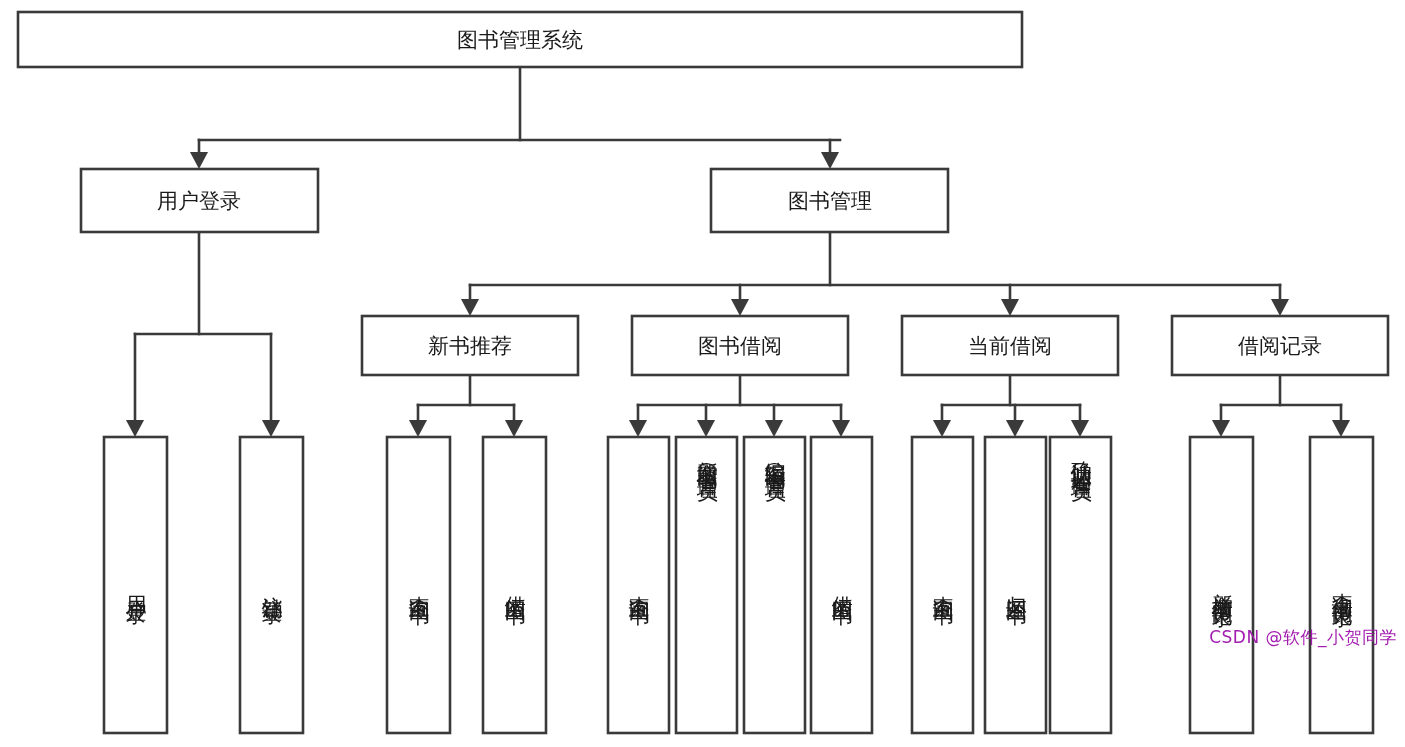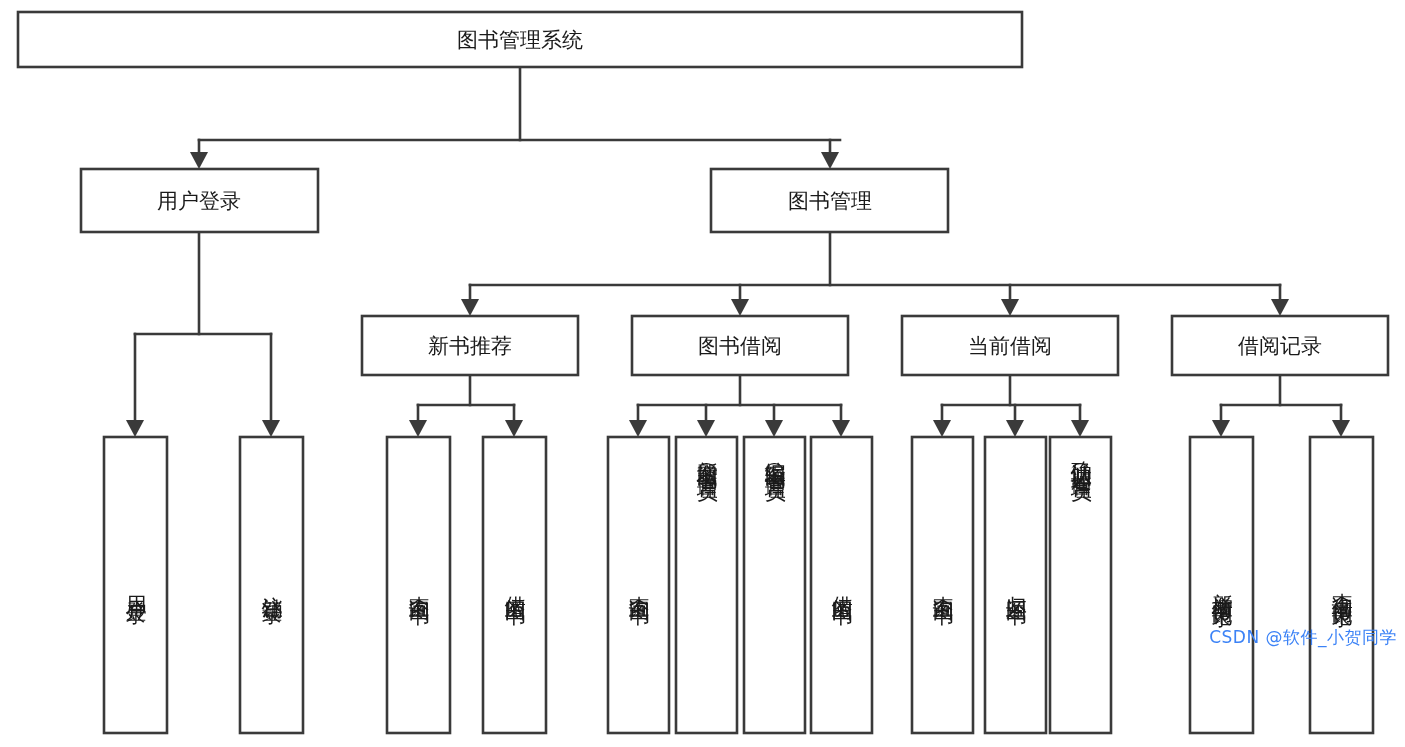--- a/index.html
+++ b/index.html
@@ -60,21 +60,21 @@
     white-space: nowrap;
     text-align: center;
     pointer-events: none;
   }
   .watermark {
     position: absolute;
     right: 8px;
     bottom: 6px;
     font-family: "DejaVu Sans", "Liberation Sans", sans-serif;
     font-size: 17px;
-    color: #3b82f6;
+    color: #a21caf;
     letter-spacing: 0.5px;
     white-space: nowrap;
   }
 </style>
 </head>
 <body>
 
 <div id="diagram-root">
 
   <svg id="flow-svg" viewBox="0 0 1405 747">

